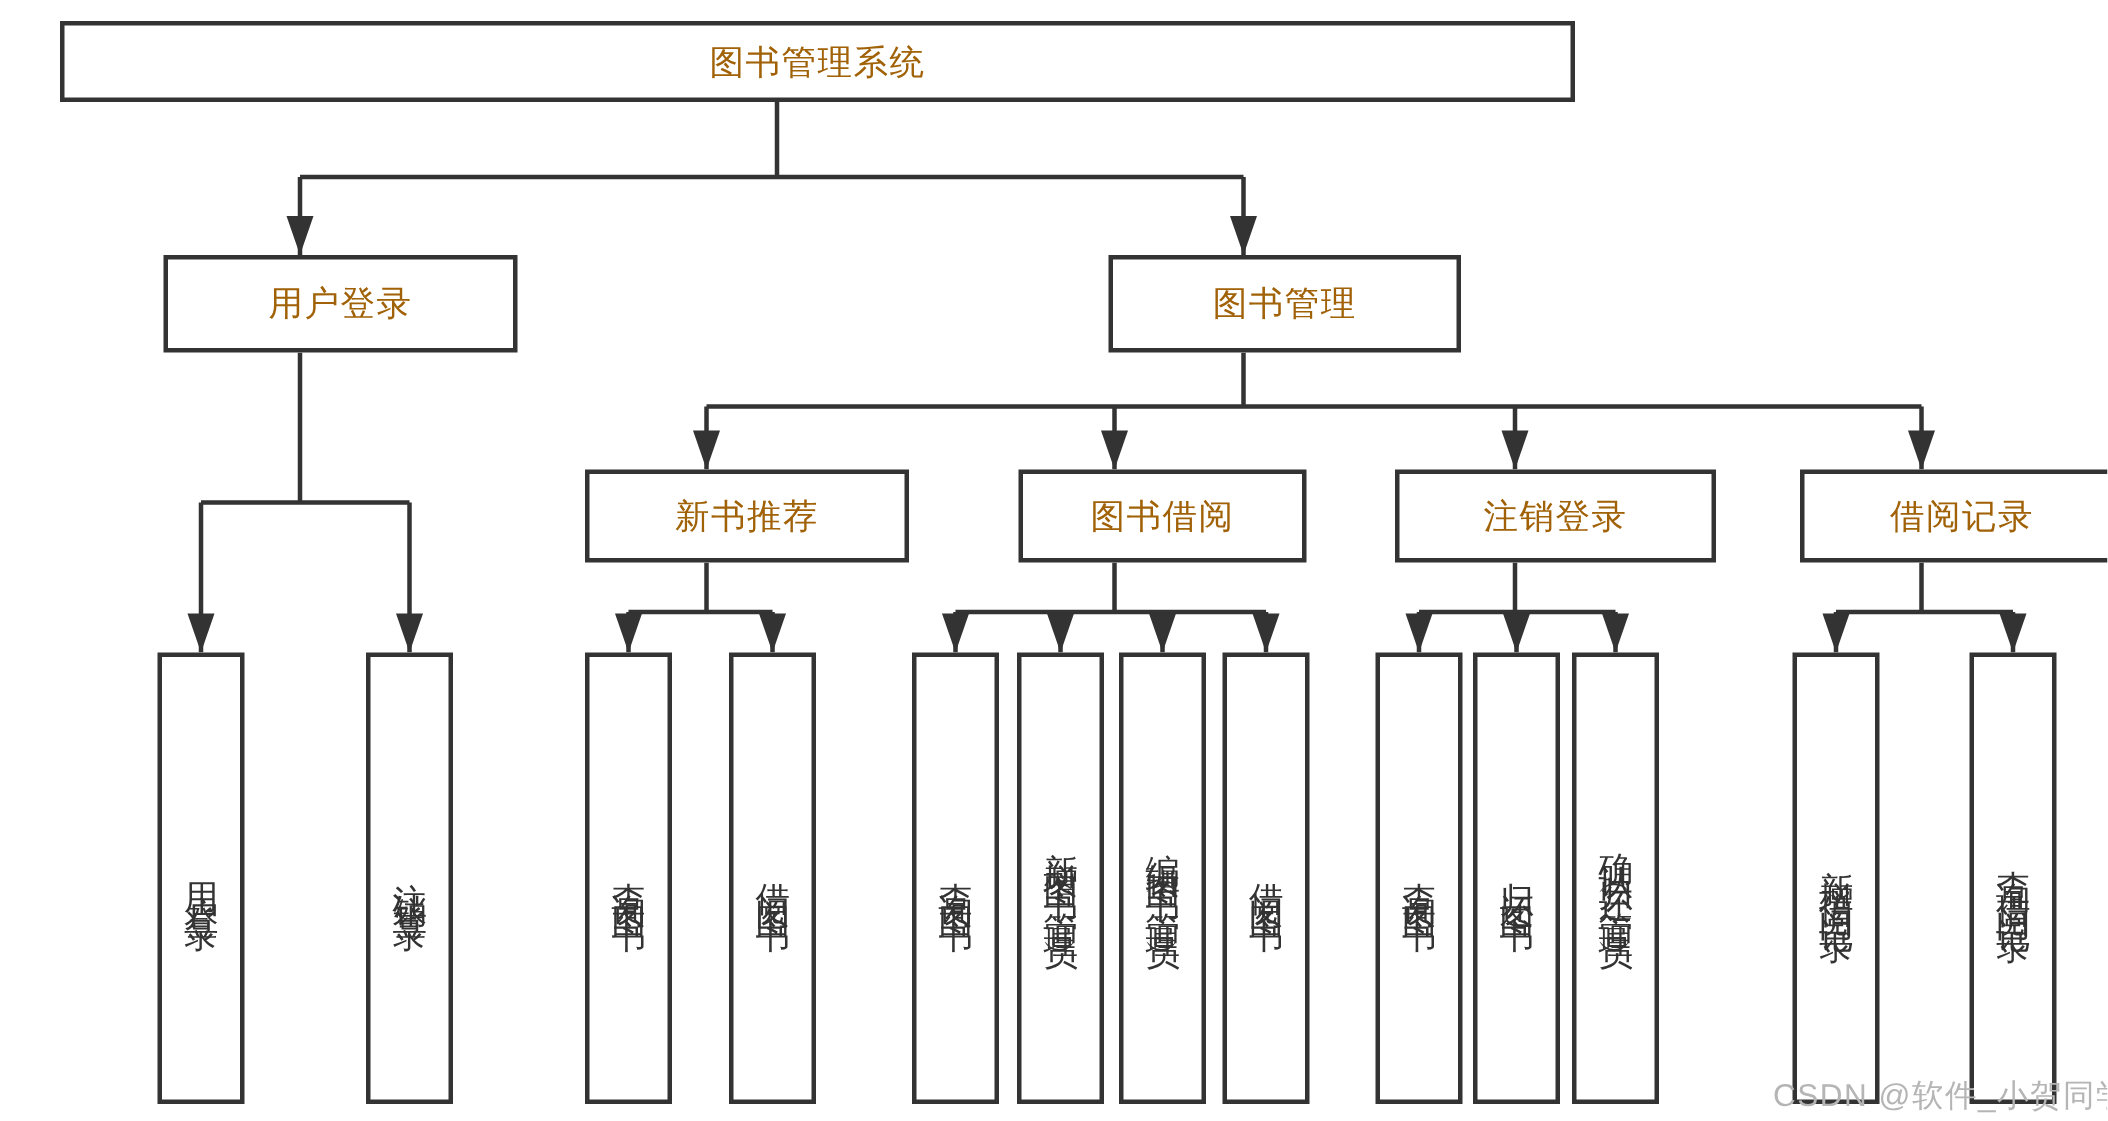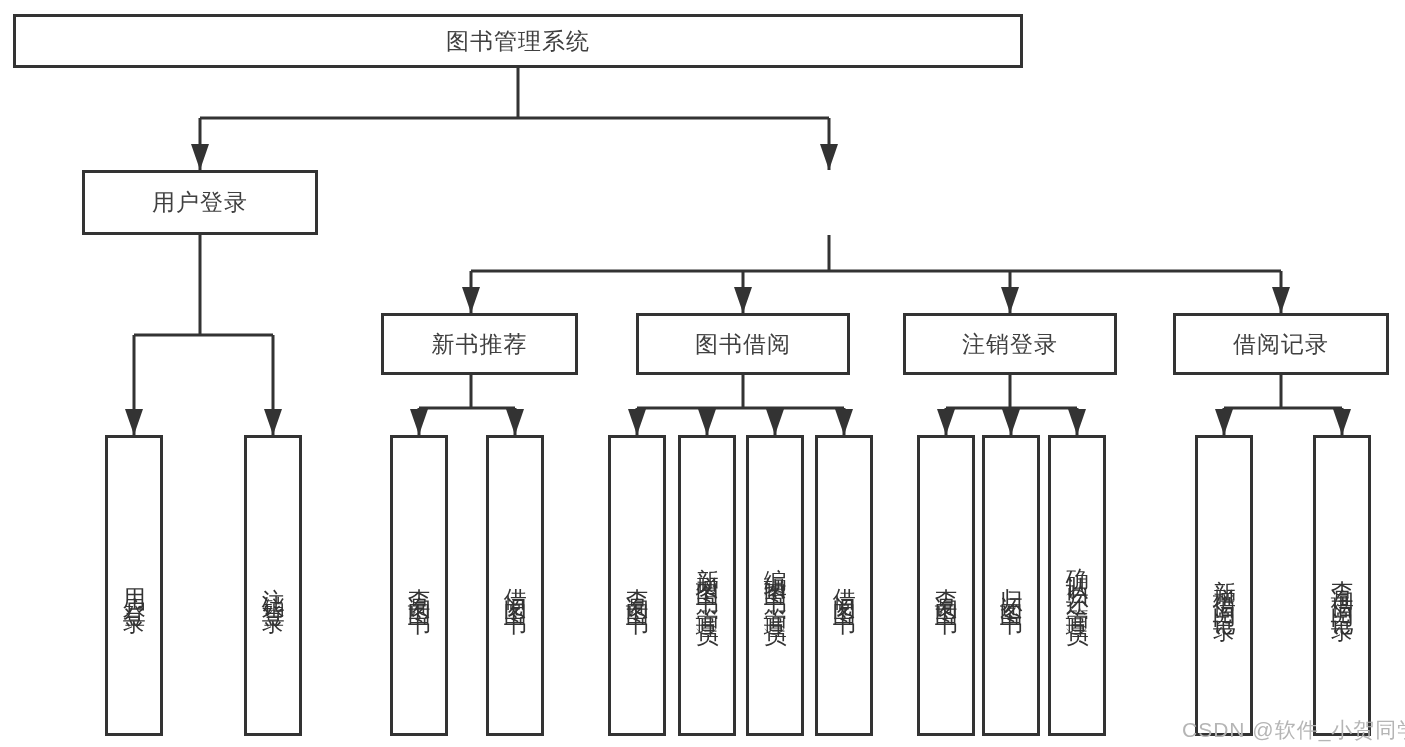--- a/index.html
+++ b/index.html
@@ -10,23 +10,24 @@
     overflow:hidden;
     font-family:"Liberation Sans","DejaVu Sans",sans-serif;
   }
   #wires{position:absolute;left:0;top:0;width:1405px;height:747px;}
   .hbox{
     position:absolute;
     box-sizing:border-box;
     background:#ffffff;
     border:3px solid #333333;
     display:flex;align-items:center;justify-content:center;
-    font-size:23px;color:#404040;
+    font-size:23px;color:#a16207;
     letter-spacing:1px;
     z-index:2;
+    margin-left:27px;
   }
   .leaf{
     position:absolute;
     top:435px;width:58px;height:301px;
     box-sizing:border-box;
     background:#ffffff;
     border:3px solid #333333;
     display:flex;align-items:center;justify-content:center;
     z-index:2;
   }
@@ -93,25 +94,28 @@
       </g>
   </svg>
 
   <div class="hbox" style="left:13px;top:14px;width:1010px;height:54px;">
     <span>图书管理系统</span>
   </div>
 
   <div class="hbox" style="left:82px;top:170px;width:236px;height:65px;">
     <span>用户登录</span>
   </div>
+  <div class="hbox" style="left:712px;top:170px;width:235px;height:65px;">
+    <span>图书管理</span>
+  </div>
 
-  <div class="hbox" style="left:381px;top:313px;width:197px;height:62px;">
+  <div class="hbox" style="left:363px;top:313px;width:216px;height:62px;">
     <span>新书推荐</span>
   </div>
-  <div class="hbox" style="left:636px;top:313px;width:214px;height:62px;">
+  <div class="hbox" style="left:652px;top:313px;width:192px;height:62px;">
     <span>图书借阅</span>
   </div>
   <div class="hbox" style="left:903px;top:313px;width:214px;height:62px;">
     <span>注销登录</span>
   </div>
   <div class="hbox" style="left:1173px;top:313px;width:216px;height:62px;">
     <span>借阅记录</span>
   </div>
 
   <div class="leaf" style="left:105px;">

